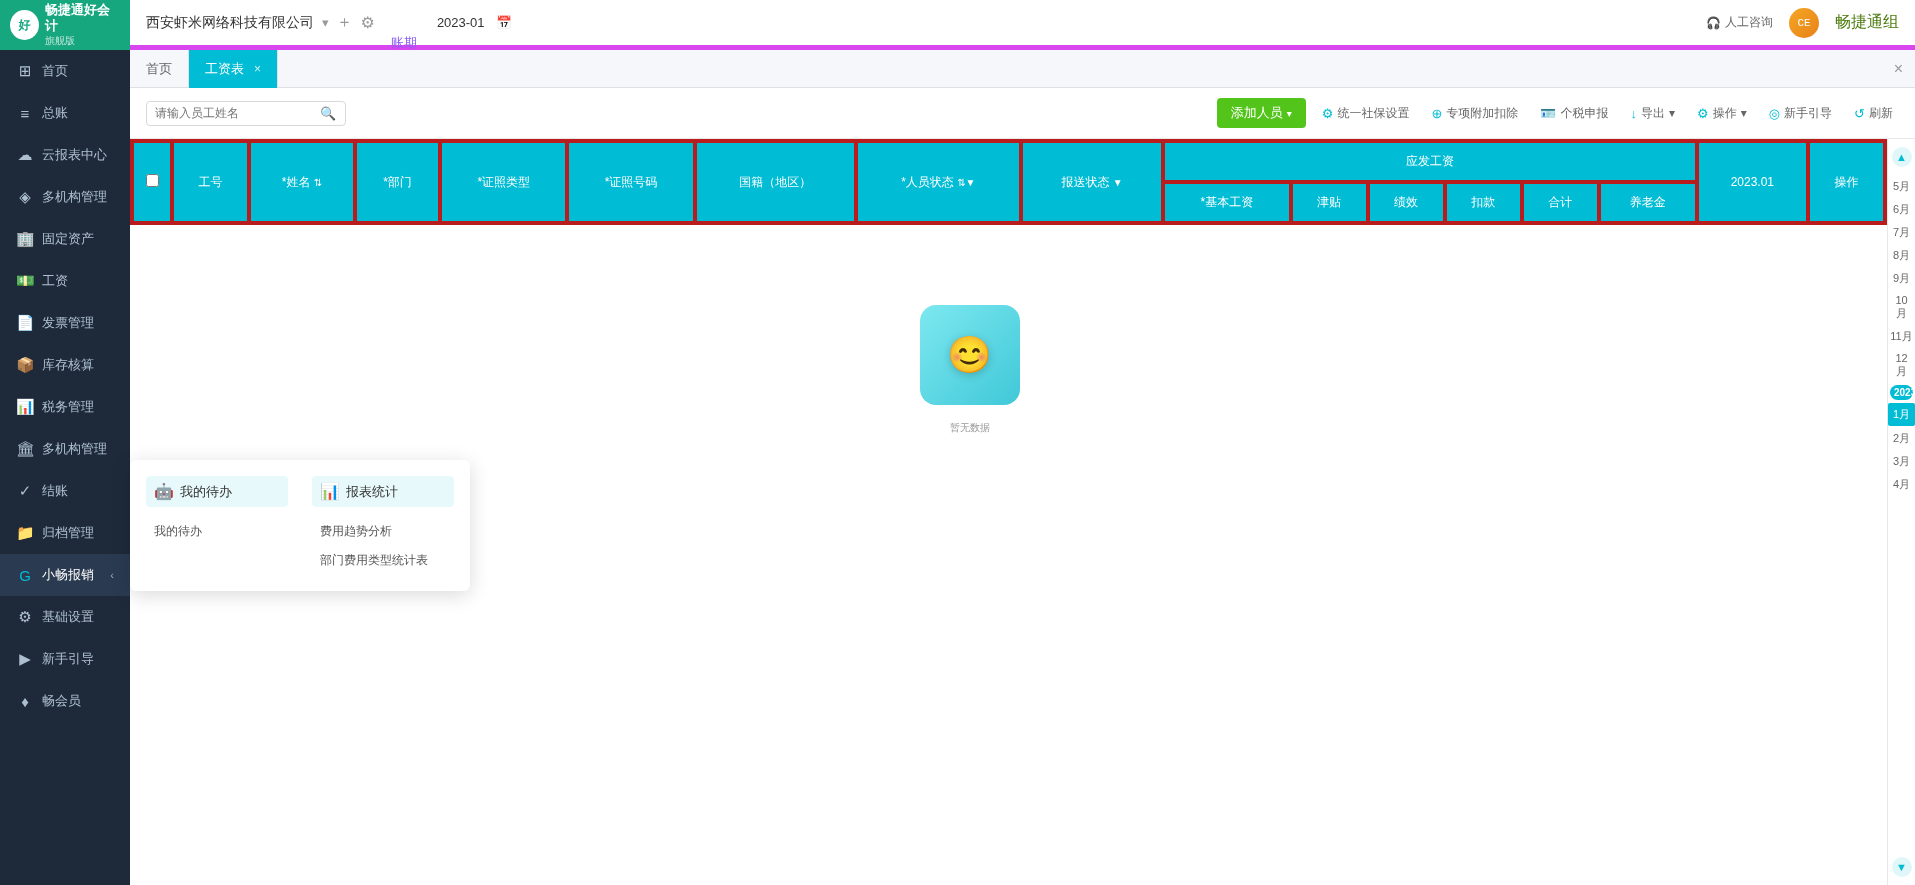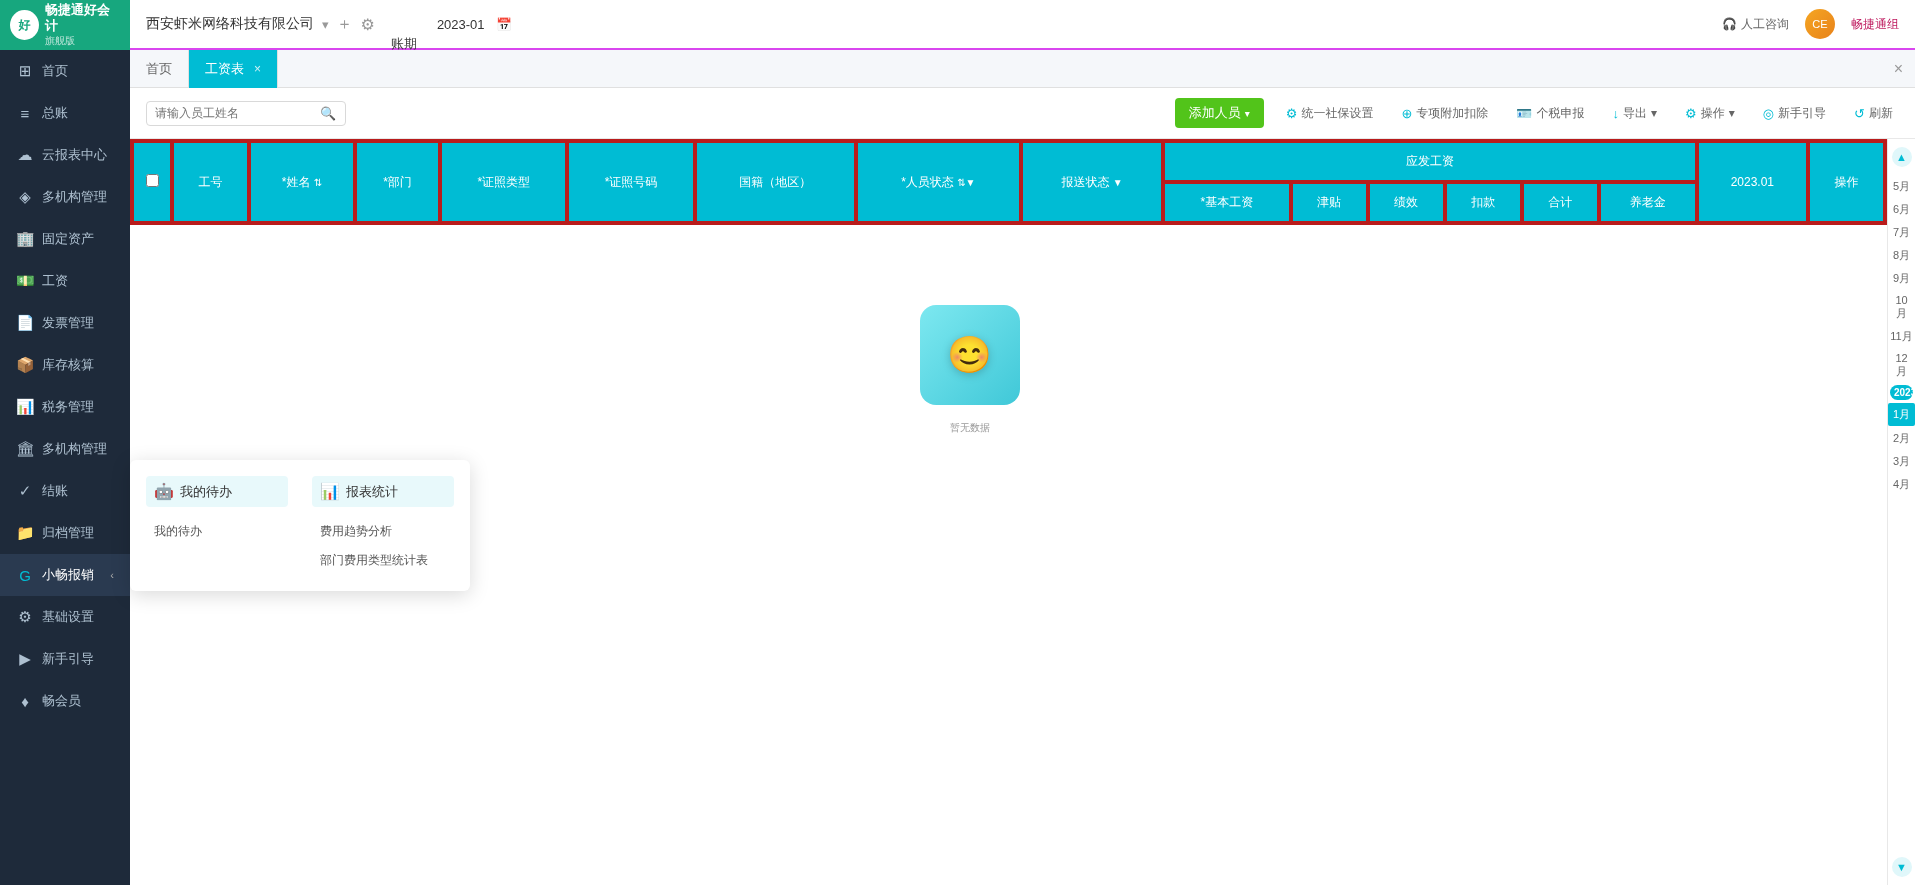--- a/index.html
+++ b/index.html
@@ -50,34 +50,34 @@
       position: relative;
     }
 
     
     .top-header {
       background: white;
       height: 50px;
       display: flex;
       align-items: center;
       padding: 0 16px;
-      border-bottom: 2px solid #d946ef;
+      border-bottom: 5px solid #d946ef;
       gap: 8px;
     }
     .company-name { color: #333; font-size: 14px; font-weight: 500; }
     .header-dropdown { color: #999; cursor: pointer; }
     .header-add-btn { color: #999; cursor: pointer; font-size: 16px; }
     .header-settings { color: #999; cursor: pointer; font-size: 16px; }
-    .period-label { color: #404040; margin-left: 8px; margin-top: 40px; }
+    .period-label { color: #8b5cf6; margin-left: 8px; margin-top: 40px; }
     .period-value { color: #333; margin-left: 12px; }
     .period-calendar { color: #999; margin-left: 4px; cursor: pointer; }
     .header-right { margin-left: auto; display: flex; align-items: center; gap: 16px; }
     .header-support { display: flex; align-items: center; gap: 4px; color: #666; cursor: pointer; font-size: 12px; }
-    .header-avatar { width: 30px; height: 30px; border-radius: 50%; background: linear-gradient(135deg, #f5a623, #e8821a); display: flex; align-items: center; justify-content: center; color: white; font-size: 11px; }
-    .header-username { color: #be185d; font-size: 12px; cursor: pointer; }
+    .header-avatar { width: 30px; height: 30px; border-radius: 50%; background: linear-gradient(135deg, #f5a623, #e8821a); display: flex; align-items: center; justify-content: center; color: white; font-size: 11px; font-family: Liberation Mono, monospace; }
+    .header-username { color: #4d7c0f; font-size: 16px; cursor: pointer; }
 
     
     .tabs-bar {
       background: #f5f7fa;
       border-bottom: 1px solid #e0e0e0;
       display: flex;
       align-items: center;
       padding: 0;
       height: 38px;
     }
@@ -102,21 +102,21 @@
       border-bottom: 1px solid #e8e8e8;
     }
     .search-input-wrap {
       display: flex; align-items: center;
       border: 1px solid #d9d9d9; border-radius: 4px;
       padding: 4px 8px; background: white; gap: 6px;
       width: 200px;
     }
     .search-input { border: none; outline: none; font-size: 12px; color: #999; width: 160px; background: transparent; }
     .search-icon-btn { color: #aaa; cursor: pointer; font-size: 13px; }
-    .toolbar-right { margin-left: auto; display: flex; align-items: center; gap: 16px; flex-wrap: wrap; }
+    .toolbar-right { margin-left: auto; display: flex; align-items: center; gap: 10px; flex-wrap: wrap; }
     .btn-green {
       background: #52c41a; color: white; border: none; border-radius: 4px;
       padding: 6px 14px; cursor: pointer; font-size: 13px; display: flex; align-items: center; gap: 4px;
     }
     .btn-green .dropdown-arrow { font-size: 10px; }
     .toolbar-action {
       display: flex; align-items: center; gap: 4px;
       color: #666; font-size: 12px; cursor: pointer; padding: 4px 6px;
       border-radius: 3px;
     }

